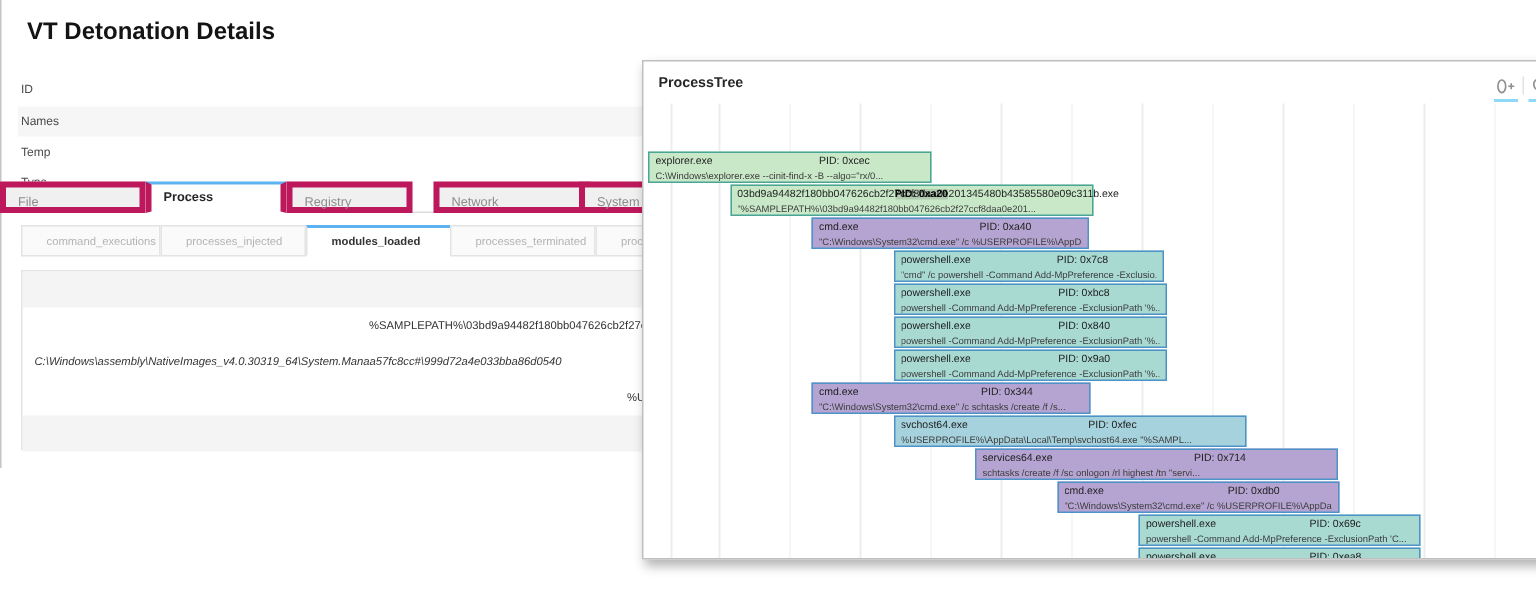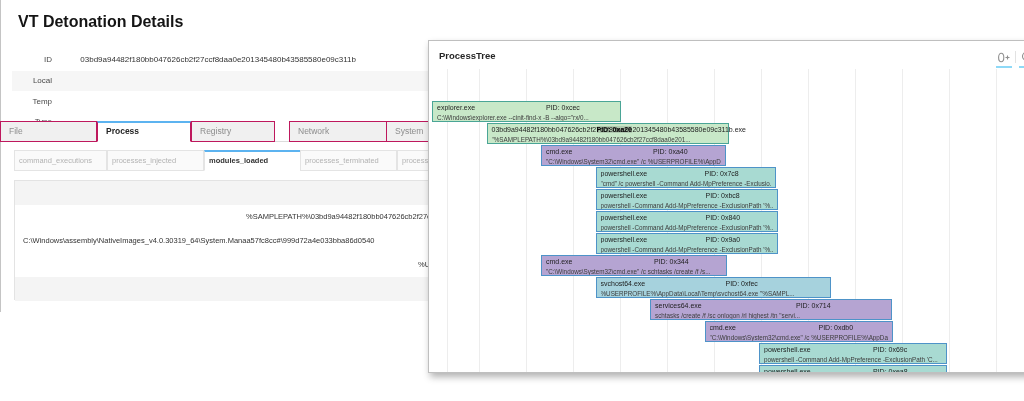--- a/index.html
+++ b/index.html
@@ -4,35 +4,35 @@
 <style>
   html,body{margin:0;padding:0;background:#fff;}
   #app{position:relative;width:1024px;height:401px;background:#fff;overflow:hidden;
        font-family:"Liberation Sans",sans-serif;color:#333;}
   
   .win-left-border{position:absolute;left:0;top:0;width:1px;height:312px;background:#c4c4c4;}
   .det-title{position:absolute;left:18px;top:13px;font-size:16px;font-weight:bold;color:#141414;}
   .field-row{position:absolute;left:12px;width:998px;height:20px;font-size:8px;}
   .field-row.shaded{background:#f6f6f6;}
   .field-label{position:absolute;left:2px;top:0;width:38px;height:20px;line-height:20px;
-               text-align:right;color:#4a4a4a;}
+               color:#4a4a4a;}
   .field-value{position:absolute;left:40px;top:0;width:304px;height:20px;line-height:20px;
                text-align:right;color:#333;white-space:nowrap;}
   
   .tab-hairline{position:absolute;left:0;top:141px;width:1024px;height:1px;background:#dcdcdc;}
   .tabbar{position:absolute;left:0;top:121px;height:21px;}
   .tab{position:absolute;top:0;height:21px;box-sizing:border-box;background:#f0f0f0;
-       border:1px solid #be185d;font-size:8.5px;color:#8c8c8c;line-height:19px;padding-left:8px;}
+       border:4px solid #be185d;font-size:8.5px;color:#8c8c8c;line-height:19px;padding-left:8px;}
   .tab.active{background:#fff;color:#262626;font-weight:bold;border-top:2px solid #5cb3f0;
        border-bottom:1px solid #fff;line-height:17px;}
   
   .subtabbar{position:absolute;left:14px;top:150px;height:21px;}
   .subtab{position:absolute;top:0;height:21px;box-sizing:border-box;background:#fafafa;
        border:1px solid #e4e4e4;font-size:7.5px;color:#b3b3b3;line-height:19px;
-       padding-left:4px;overflow:hidden;white-space:nowrap;}
+       padding-left:16px;overflow:hidden;white-space:nowrap;}
   .subtab.active{background:#fff;color:#333;font-weight:bold;border-top:2px solid #5cb3f0;
        border-bottom:1px solid #fff;line-height:17px;}
   
   .modules{position:absolute;left:14px;top:180px;width:996px;height:120px;
        border:1px solid #e3e3e3;box-sizing:border-box;}
   .mrow{position:relative;height:24px;line-height:24px;font-size:7.5px;color:#333;
        white-space:nowrap;overflow:hidden;}
   .mrow.shaded{background:#f4f4f4;}
   .mrow span{position:absolute;top:0;}
   
@@ -72,24 +72,23 @@
 <body>
 
 <div id="app">
 
   <div class="win-left-border"></div>
 
   <div class="det-title">VT Detonation Details</div>
 
   <div class="field-row" style="top:50px;">
     <span class="field-label">ID</span>
-    <span class="field-value">03bd9a94482f180bb047626cb2f27ccf8daa0e201345480b43585580e09c311b</span>
   </div>
   <div class="field-row shaded" style="top:71px;">
-    <span class="field-label">Local</span>
+    <span class="field-label">Names</span>
   </div>
   <div class="field-row" style="top:92px;">
     <span class="field-label">Temp Type</span>
   </div>
 
   <div class="tab-hairline"></div>
   <div class="tabbar" id="tabbar">
       <div class="tab" style="left: 0px; width: 97px;">File</div>
       <div class="tab active" style="left: 97px; width: 94px;">Process</div>
       <div class="tab" style="left: 191px; width: 84px;">Registry</div>
@@ -104,21 +103,21 @@
       <div class="subtab" style="left: 383px; width: 96px;">processes</div>
     </div>
   <div class="modules" id="modules">
       <div class="mrow shaded">
         <span style="left: 0px;"></span>
       </div>
       <div class="mrow">
         <span style="left: 231px;">%SAMPLEPATH%\03bd9a94482f180bb047626cb2f27ccf8daa0e201345480b43585580e09c311b.exe</span>
       </div>
       <div class="mrow">
-        <span style="left: 8px;">C:\Windows\assembly\NativeImages_v4.0.30319_64\System.Manaa57fc8cc#\999d72a4e033bba86d0540</span>
+        <span style="left: 8px; font-style: italic;">C:\Windows\assembly\NativeImages_v4.0.30319_64\System.Manaa57fc8cc#\999d72a4e033bba86d0540</span>
       </div>
       <div class="mrow">
         <span style="left: 403px;">%USERPROFILE%\AppData\Local\Temp\svchost64.exe</span>
       </div>
       <div class="mrow shaded">
         <span style="left: 0px;"></span>
       </div>
     </div>
 
   <div class="pt-panel">

